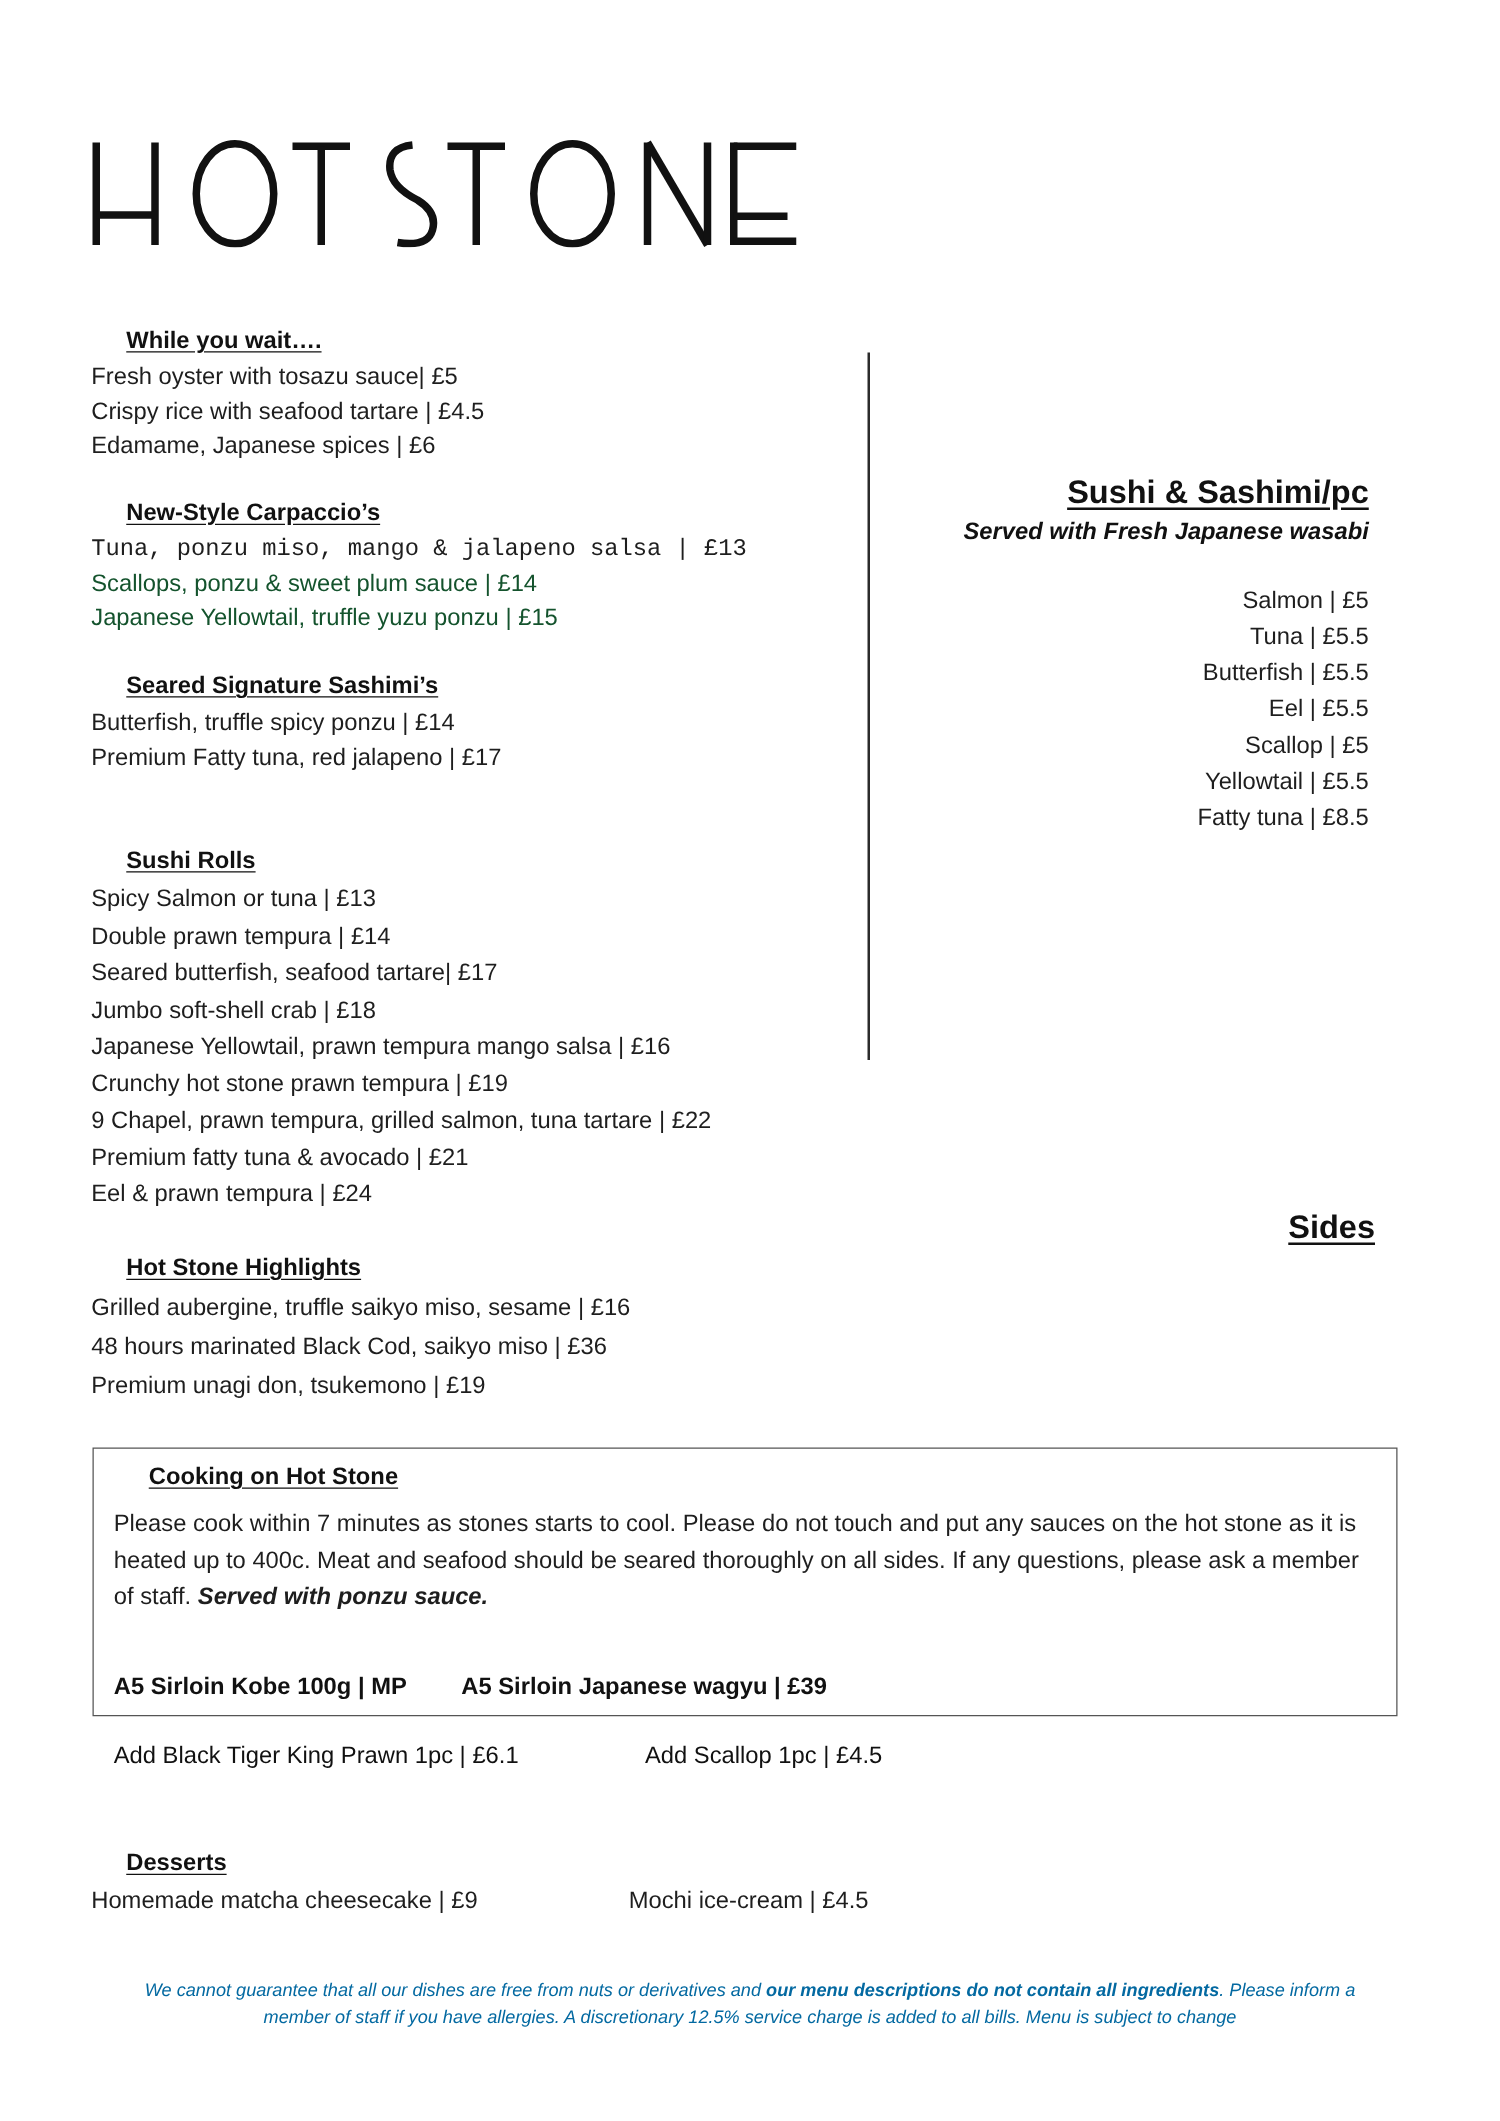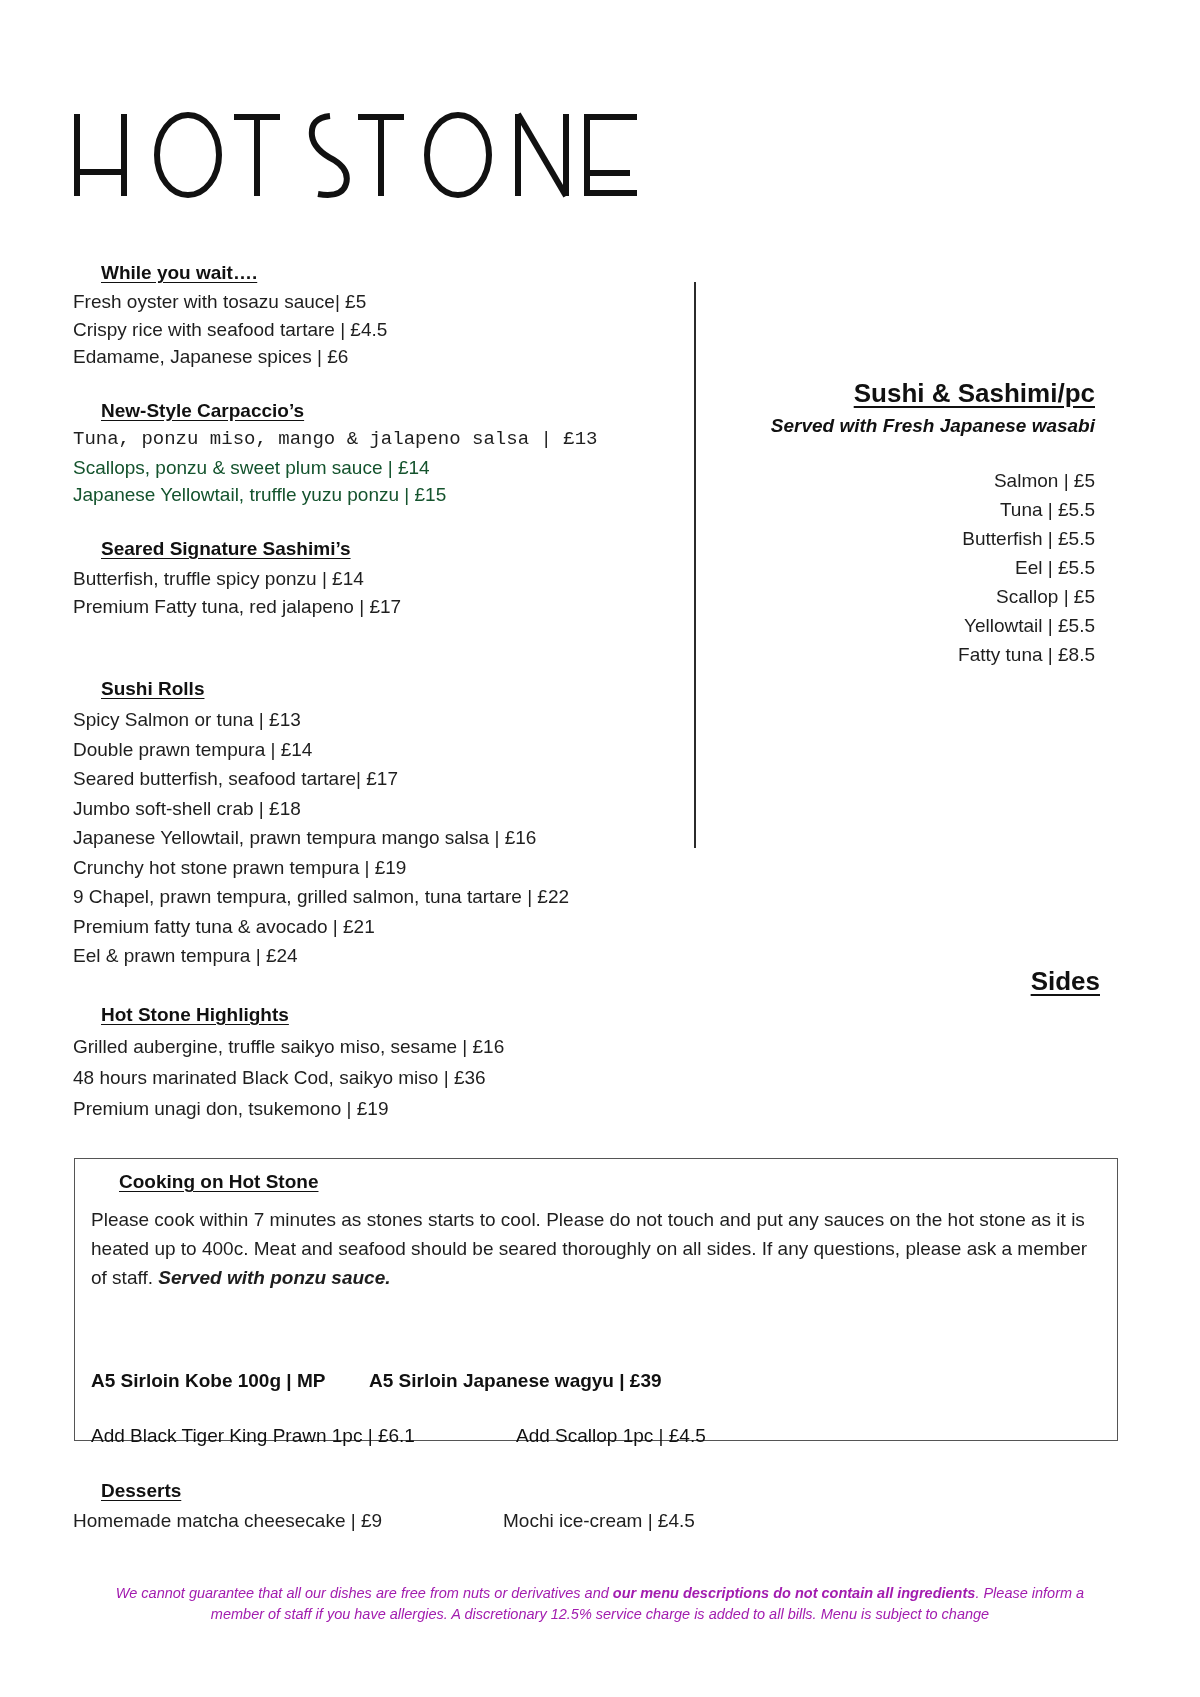--- a/index.html
+++ b/index.html
@@ -8,27 +8,27 @@
   .logo-svg { position:absolute; left:72px; top:112px; }
   .section { position:absolute; left:73px; }
   .h { font-weight:bold; font-size:19px; text-decoration:underline; text-underline-offset:3px; line-height:22px; color:#111;margin-left:28px; }
   .item { font-size:19px; line-height:27.5px; color:#1e1e1e; white-space:nowrap; }
   .item.grey { color:#14532d; }
   .divider { position:absolute; left:694px; top:282px; width:2px; height:566px; background:#2b2b2b; }
   .right { position:absolute; right:105px; text-align:right; }
   .right-title { font-weight:bold; font-size:26px; text-decoration:underline; text-underline-offset:4px; color:#111; line-height:30px; }
   .right-sub { font-weight:bold; font-style:italic; font-size:19px; color:#111; line-height:24px; }
   .sushi-list .item { line-height:29px; }
-  .box { position:absolute; left:74px; top:1158px; width:1044px; height:283px; border:1.5px solid #555; box-sizing:border-box; }
+  .box { position:absolute; left:74px; top:1158px; width:1044px; height:215px; border:1.5px solid #555; box-sizing:border-box; }
   .box .h { position:absolute; left:16px; top:12px; }
   .box .para { position:absolute; left:16px; top:46px; width:1010px; font-size:19px; line-height:29px; color:#1e1e1e; }
   .box .para b { font-style:italic; }
-  .box .row { position:absolute; left:16px; font-size:19px; color:#111; white-space:nowrap;margin-top:31px; }
+  .box .row { position:absolute; left:16px; font-size:19px; color:#111; white-space:nowrap; }
   .box .row span { display:inline-block; }
-  .footer { position:absolute; left:0; width:1200px; top:1583px; text-align:center; font-style:italic; font-size:14.5px; line-height:21px; color:#a21caf; }
+  .footer { position:absolute; left:0; width:1200px; top:1583px; text-align:center; font-style:italic; font-size:14.5px; line-height:21px; color:#0369a1; }
   .footer b { font-weight:bold; }
 </style>
 </head>
 <body>
 
 <div class="logo-svg">
   <svg width="670" height="86" viewBox="0 0 670 86">
     <g fill="none" stroke="#111" stroke-width="6">
 
       <line x1="5" y1="2" x2="5" y2="84"></line>

